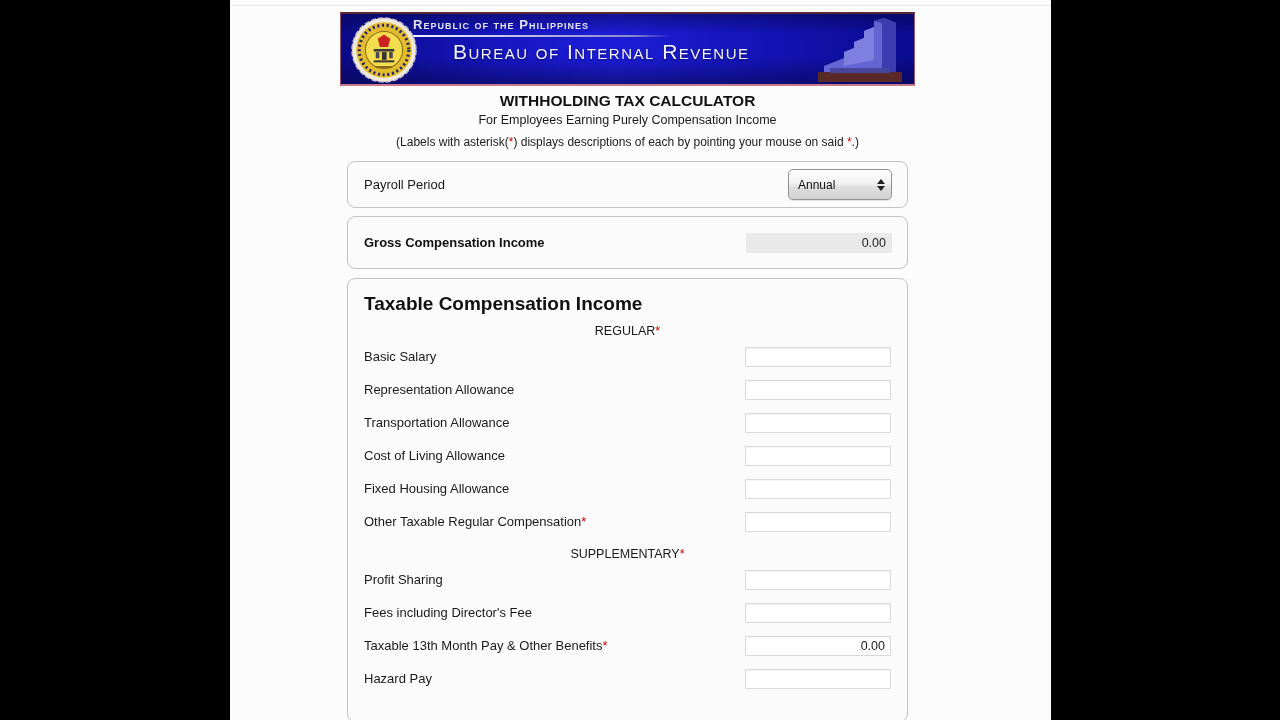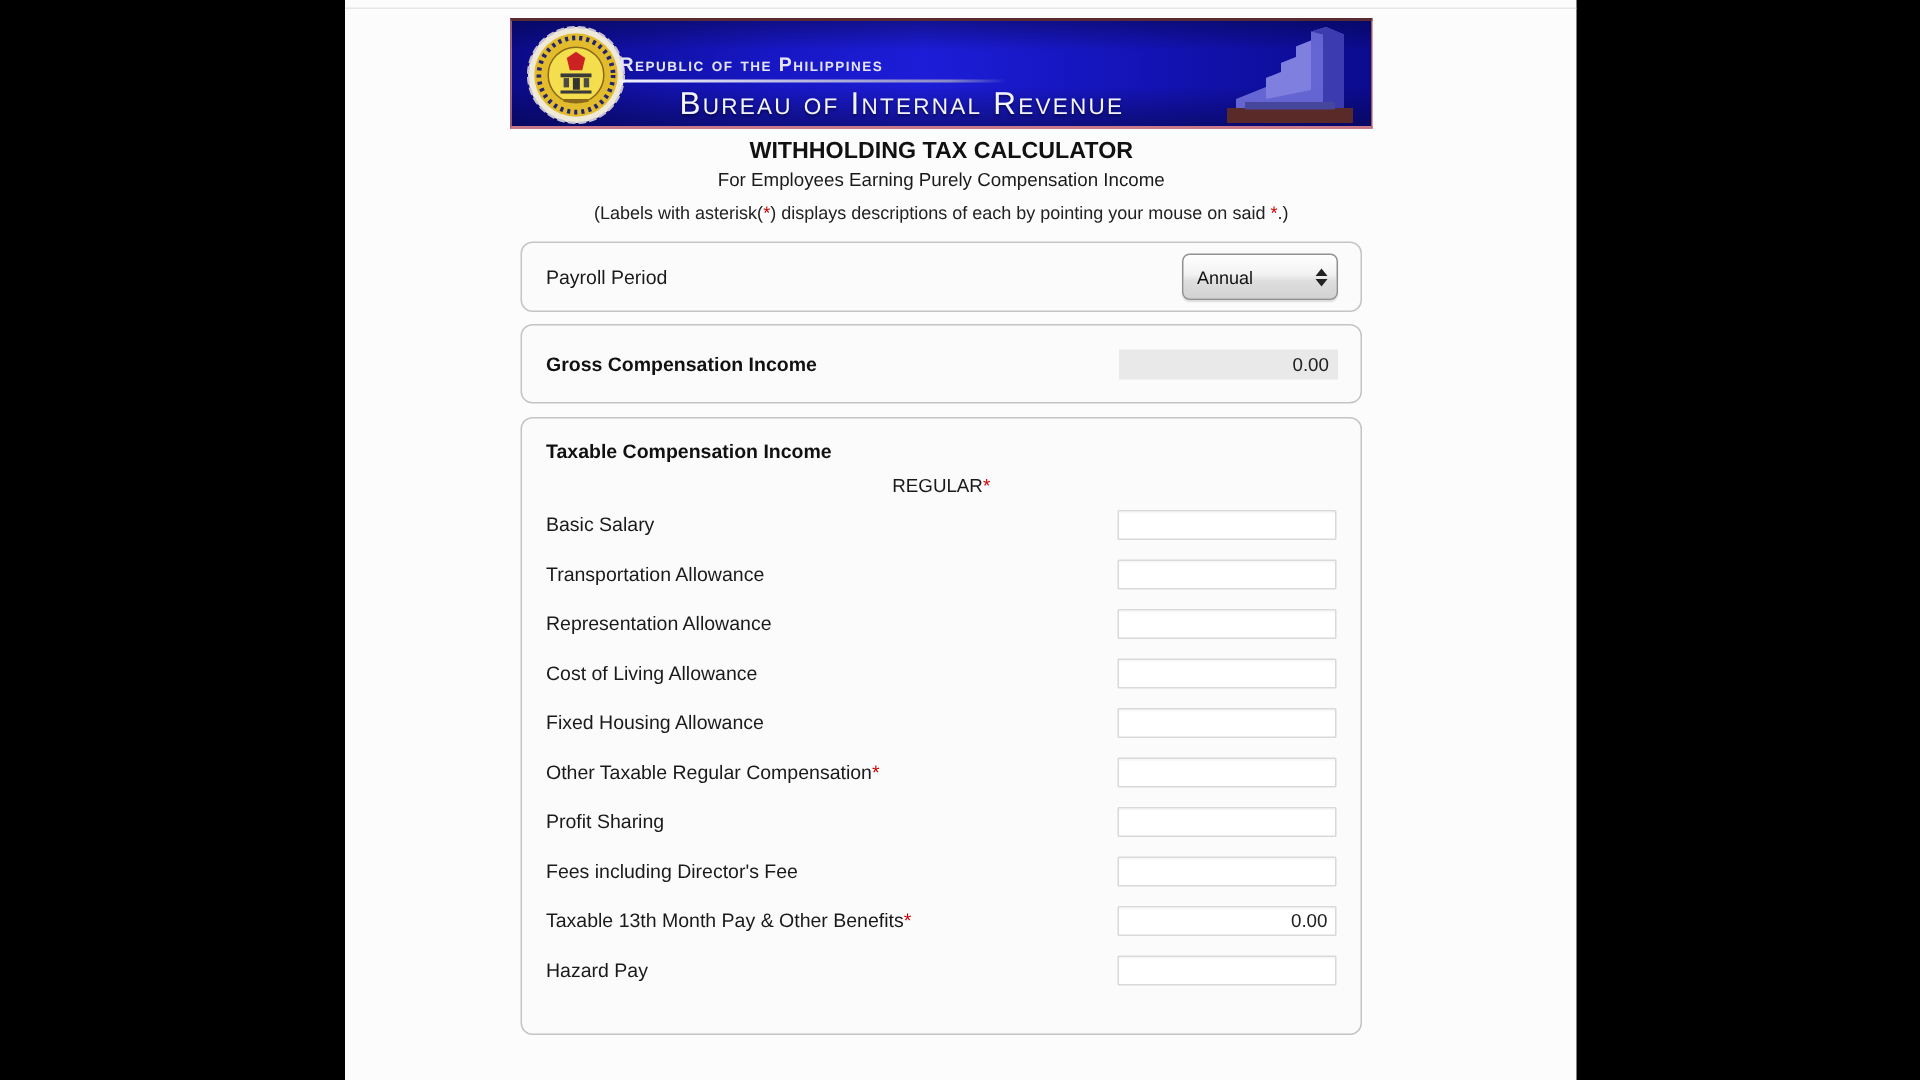--- a/index.html
+++ b/index.html
@@ -12,21 +12,21 @@
 
   
   .banner { position:relative; margin-top:12px; width:575px; height:74px;
     border-style:solid; border-width:2px 1px 2px 1px;
     border-color:#5a2a32 #a05565 #c87a8a #a05565;
     background:
       linear-gradient(180deg, rgba(5,5,60,.45) 0%, rgba(0,0,0,0) 28%, rgba(0,0,0,0) 62%, rgba(5,5,60,.5) 100%),
       linear-gradient(90deg, #0b0b88 0%, #1717c4 30%, #1d1dd8 48%, #1414b8 72%, #0b0b8e 100%);
   }
   .seal { position:absolute; left:10px; top:3px; }
-  .banner-text { position:absolute; left:72px; top:21px; color:#eaeaf8; }
+  .banner-text { position:absolute; left:72px; top:3px; color:#eaeaf8; }
   .republic { font-variant:small-caps; font-weight:bold; font-size:13px; letter-spacing:1px; color:#e4e4f4; }
   .banner-rule { width:258px; height:2px; margin:3px 0 3px 0;
     background:linear-gradient(90deg, #f2f2ff, #8a8ac8 85%, rgba(130,130,200,0)); }
   .bureau { font-variant:small-caps; font-weight:normal; font-size:21px; letter-spacing:1.5px; color:#f4f4fc;
     text-shadow:0 1px 2px rgba(0,0,30,.6);margin-left:40px; }
   .building { position:absolute; right:4px; bottom:0; }
 
   
   .page-title { margin-top:6px; text-align:center; font-size:15.5px; font-weight:bold; color:#111; }
   .page-subtitle { margin-top:3px; text-align:center; font-size:12.5px; color:#1a1a1a; }
@@ -53,21 +53,21 @@
     align-items:center; justify-content:center; gap:2px; }
   .tri-up { width:0; height:0; border-left:4px solid transparent; border-right:4px solid transparent;
     border-bottom:5px solid #222; }
   .tri-down { width:0; height:0; border-left:4px solid transparent; border-right:4px solid transparent;
     border-top:5px solid #222; }
 
   .readonly-field { width:146px; height:20px; background:#e9e9e9; font-size:12.5px; color:#222;
     text-align:right; line-height:20px; padding-right:6px; }
 
   .group-heading { margin-top:9px; height:16px; text-align:center; font-size:12.5px; color:#1a1a1a; }
-  .box-title { margin-top:14px; font-size:13px; font-weight:bold; color:#111; }
+  .box-title { margin-top:14px; font-size:19px; font-weight:bold; color:#111; }
   .field-row { height:33px; display:flex; align-items:center; justify-content:space-between; }
   .field-label { font-size:13px; color:#1a1a1a; }
   .field-input { width:146px; height:20px; border:1px solid #d9d9d9; background:#fff; border-radius:1px;
     font-family:"Liberation Sans", sans-serif; font-size:12.5px; color:#222; padding:0 5px; outline:none;
     box-shadow:inset 0 1px 1px rgba(0,0,0,.04); }
   .field-input.has-value { text-align:right; }
 </style>
 </head>
 <body>
 
@@ -125,39 +125,40 @@
 
       <div class="box main-box">
         <div class="box-title">Taxable Compensation Income</div>
         <div>
             <div class="group-heading"><span>REGULAR</span><span class="red">*</span></div>
             <div class="field-row">
               <span class="field-label"><span>Basic Salary</span></span>
               <input type="text" class="field-input" style="">
             </div>
             <div class="field-row">
-              <span class="field-label"><span>Transportation Allowance</span></span>
+              <span class="field-label"><span>Representation Allowance</span></span>
               <input type="text" class="field-input" style="">
             </div>
             <div class="field-row">
-              <span class="field-label"><span>Representation Allowance</span></span>
+              <span class="field-label"><span>Transportation Allowance</span></span>
               <input type="text" class="field-input" style="">
             </div>
             <div class="field-row">
               <span class="field-label"><span>Cost of Living Allowance</span></span>
               <input type="text" class="field-input" style="">
             </div>
             <div class="field-row">
               <span class="field-label"><span>Fixed Housing Allowance</span></span>
               <input type="text" class="field-input" style="">
             </div>
             <div class="field-row">
               <span class="field-label"><span>Other Taxable Regular Compensation</span><span class="red">*</span></span>
               <input type="text" class="field-input" style="">
             </div>
+            <div class="group-heading"><span>SUPPLEMENTARY</span><span class="red">*</span></div>
             <div class="field-row">
               <span class="field-label"><span>Profit Sharing</span></span>
               <input type="text" class="field-input" style="">
             </div>
             <div class="field-row">
               <span class="field-label"><span>Fees including Director's Fee</span></span>
               <input type="text" class="field-input" style="">
             </div>
             <div class="field-row">
               <span class="field-label"><span>Taxable 13th Month Pay &amp; Other Benefits</span><span class="red">*</span></span>

